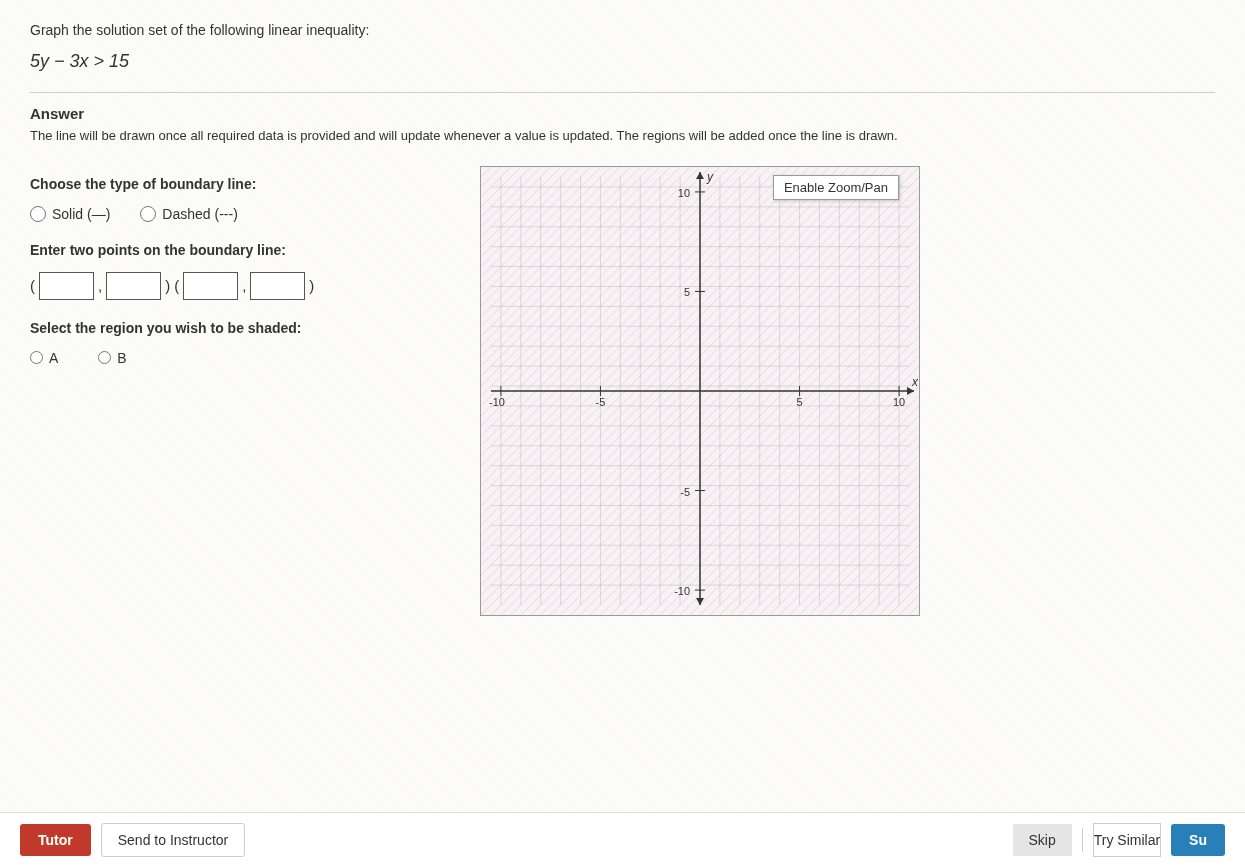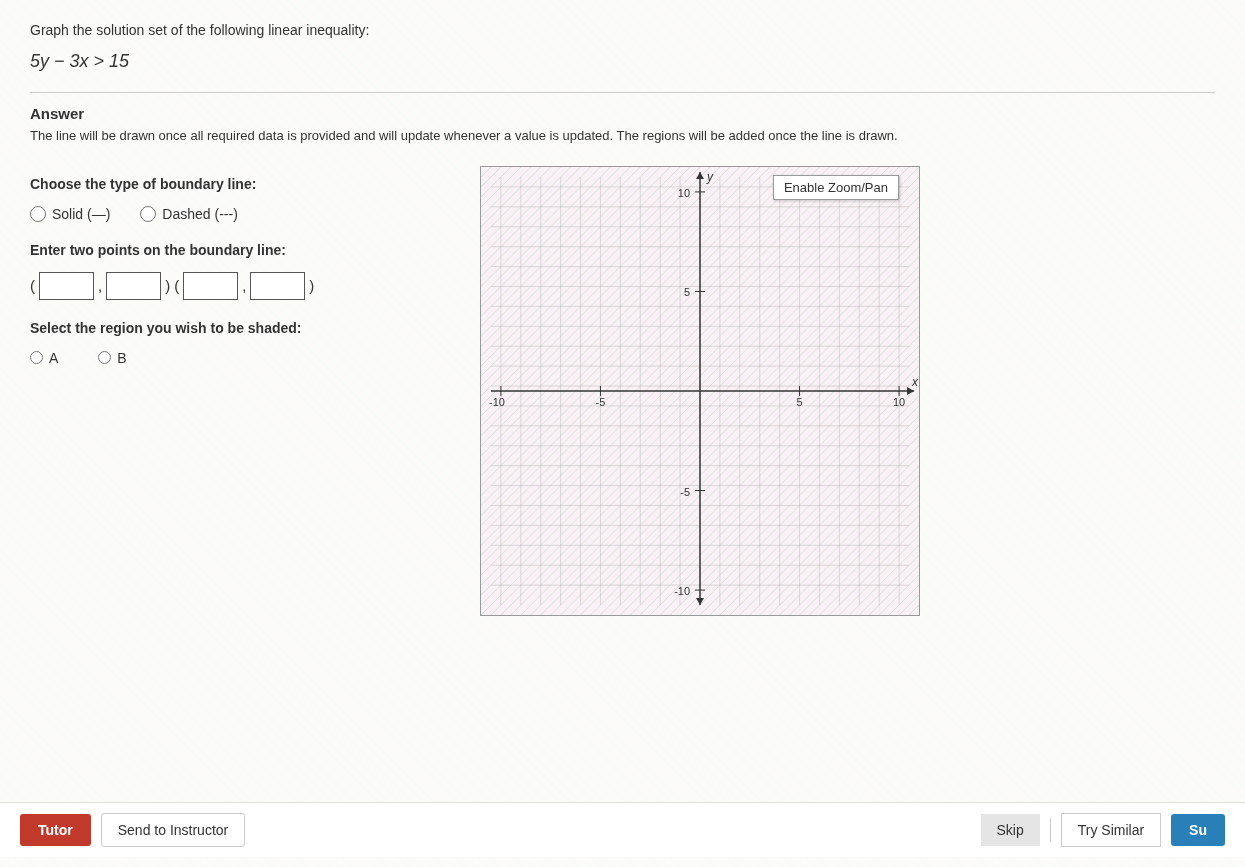--- a/index.html
+++ b/index.html
@@ -195,21 +195,21 @@
     }
 
     .graph-canvas {
       width: 100%;
       height: 100%;
     }
 
     
     .bottom-bar {
       position: fixed;
-      bottom: 10px;
+      bottom: 0;
       left: 0;
       width: 1245px;
       height: 55px;
       background: white;
       border-top: 1px solid #ddd;
       display: flex;
       align-items: center;
       padding: 0 20px;
       z-index: 100;
       justify-content: space-between;
@@ -254,21 +254,21 @@
       border: none;
       padding: 8px 16px;
       font-size: 14px;
       cursor: pointer;
     }
 
     .try-similar-btn {
       background: white;
       color: #333;
       border: 1px solid #ccc;
-      padding: 8px 16px;
+      padding: 8px 0;
       font-size: 14px;
       cursor: pointer;
     }
 
     .submit-btn {
       background: #2980b9;
       color: white;
       border: none;
       padding: 8px 18px;
       font-size: 14px;

